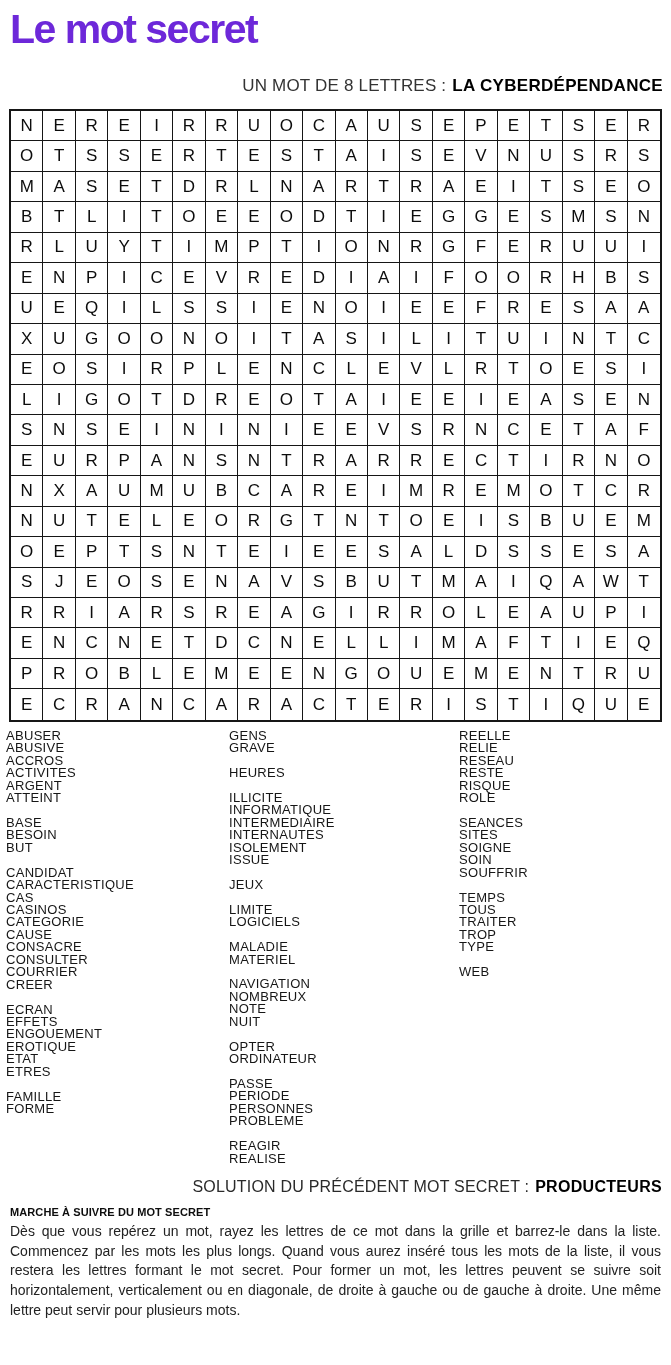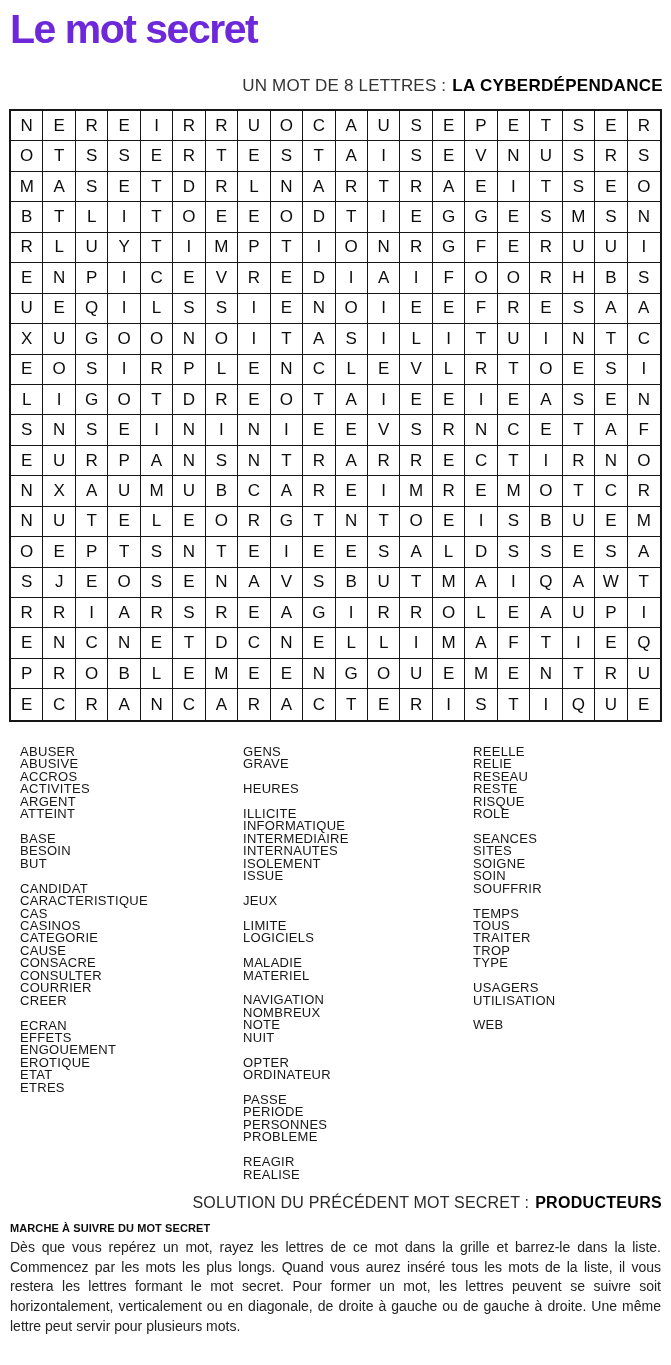--- a/index.html
+++ b/index.html
@@ -41,21 +41,21 @@
     border-right:1.5px solid #161616;
     border-bottom:1.5px solid #161616;
     display:flex; align-items:center; justify-content:center;
     font-size:17px; font-weight:400; color:#0c0c0c;
   }
   .cell:nth-child(20n) { border-right:none; }
   .cell:nth-child(n+381) { border-bottom:none; }
 
   
   .words {
-    margin-top:24px; padding-left:20px;
+    margin-top:8px; padding-left:6px;
     height:438px;
     display:flex; align-items:flex-start;
   }
   .wcol { flex:0 0 auto; }
   .wcol-1 { width:223px; }
   .wcol-2 { width:230px; }
   .wcol-3 { width:200px; }
   .word-group { margin-bottom:12.4px; }
   .word {
     font-size:13px; line-height:12.45px;
@@ -524,20 +524,24 @@
           <div class="word">CREER</div>
         </div>
         <div class="word-group">
           <div class="word">ECRAN</div>
           <div class="word">EFFETS</div>
           <div class="word">ENGOUEMENT</div>
           <div class="word">EROTIQUE</div>
           <div class="word">ETAT</div>
           <div class="word">ETRES</div>
         </div>
+        <div class="word-group">
+          <div class="word">FAMILLE</div>
+          <div class="word">FORME</div>
+        </div>
       </div>
     <div class="wcol wcol-2">
         <div class="word-group">
           <div class="word">GENS</div>
           <div class="word">GRAVE</div>
         </div>
         <div class="word-group">
           <div class="word">HEURES</div>
         </div>
         <div class="word-group">
@@ -597,24 +601,20 @@
           <div class="word">SOUFFRIR</div>
         </div>
         <div class="word-group">
           <div class="word">TEMPS</div>
           <div class="word">TOUS</div>
           <div class="word">TRAITER</div>
           <div class="word">TROP</div>
           <div class="word">TYPE</div>
         </div>
         <div class="word-group">
-          <div class="word">USAGERS</div>
-          <div class="word">UTILISATION</div>
-        </div>
-        <div class="word-group">
           <div class="word">WEB</div>
         </div>
       </div>
   </div>
 
   <div class="solution">
     <span>SOLUTION DU PRÉCÉDENT MOT SECRET :</span><b>PRODUCTEURS</b>
   </div>
 
   <div class="howto">

